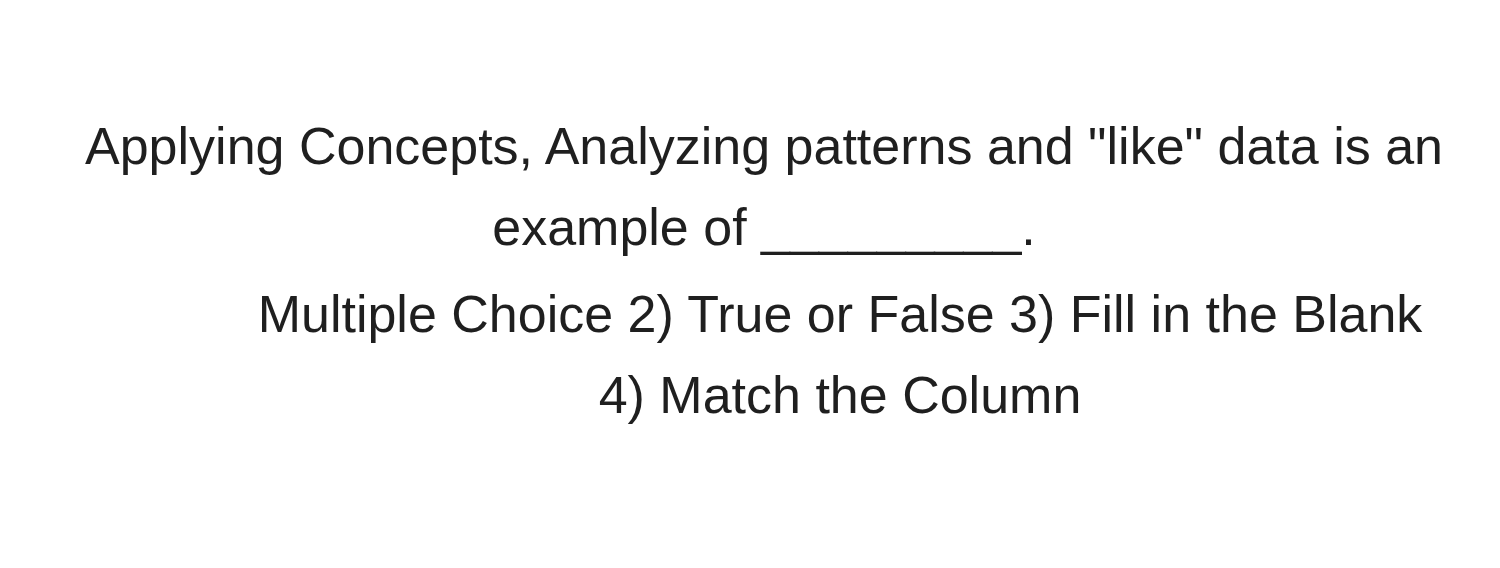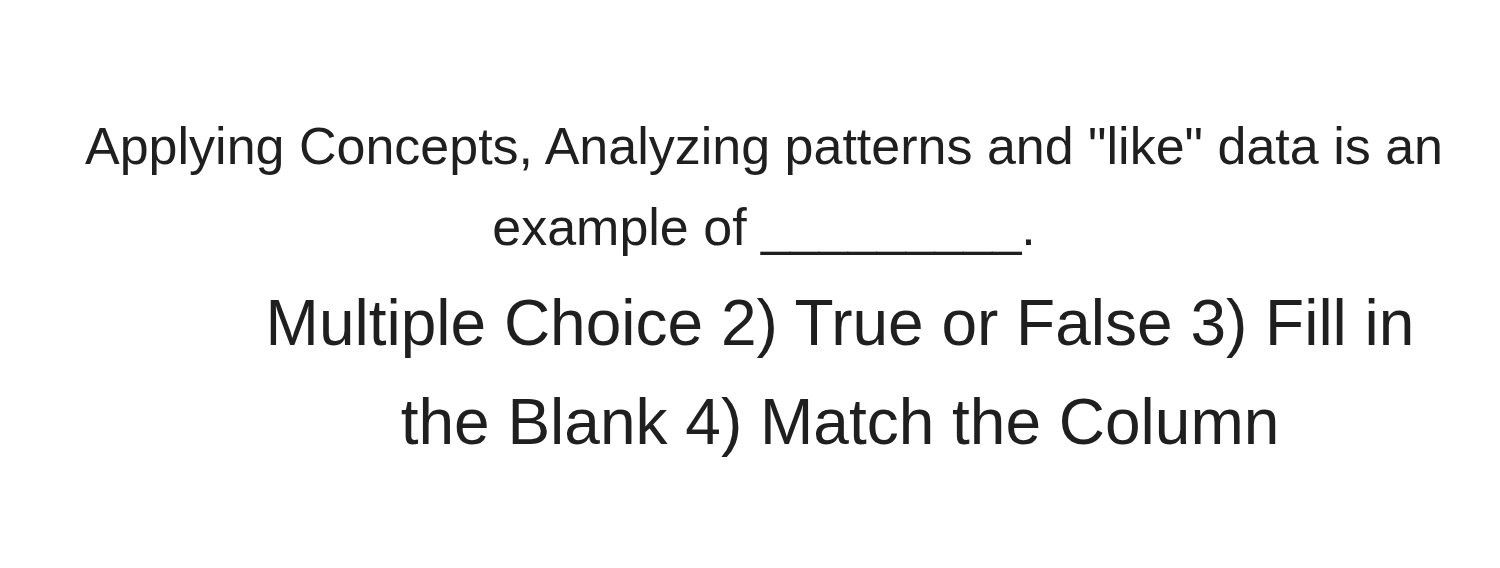--- a/index.html
+++ b/index.html
@@ -15,21 +15,21 @@
       font-family: -apple-system, BlinkMacSystemFont, "Segoe UI", Helvetica, Arial, sans-serif;
       color: #1f1f1f;
       padding: 85px 60px 60px 60px;
     }
     .question-text {
       font-size: 52px;
       line-height: 1.55;
       font-weight: 400;
     }
     .options-text {
-      font-size: 64px;
+      font-size: 52px;
       line-height: 1.55;
       font-weight: 400;
       padding-left: 152px;
       margin-top: 4px;
     }
   </style>
 </head>
 <body>
 
 <div class="question-text">Applying Concepts, Analyzing patterns and "like" data is an example of _________.</div>

